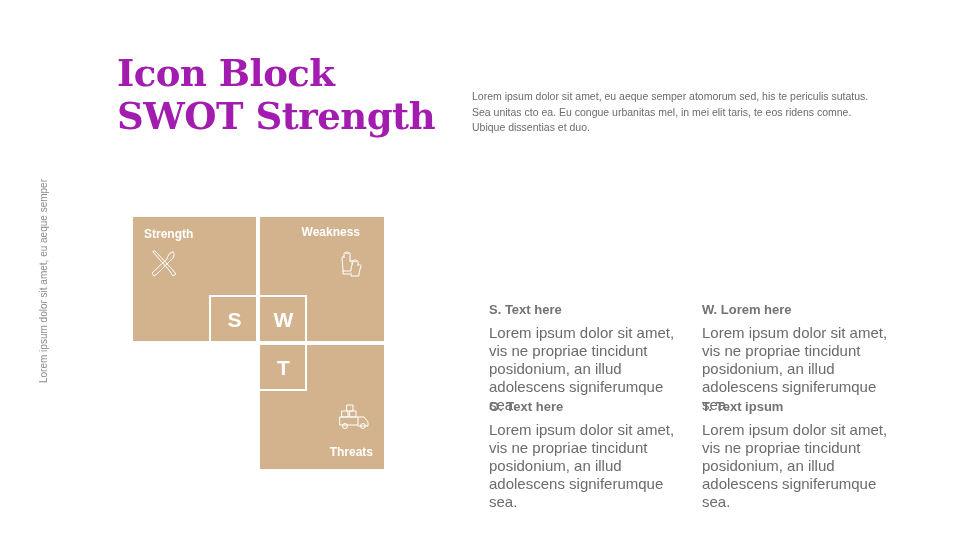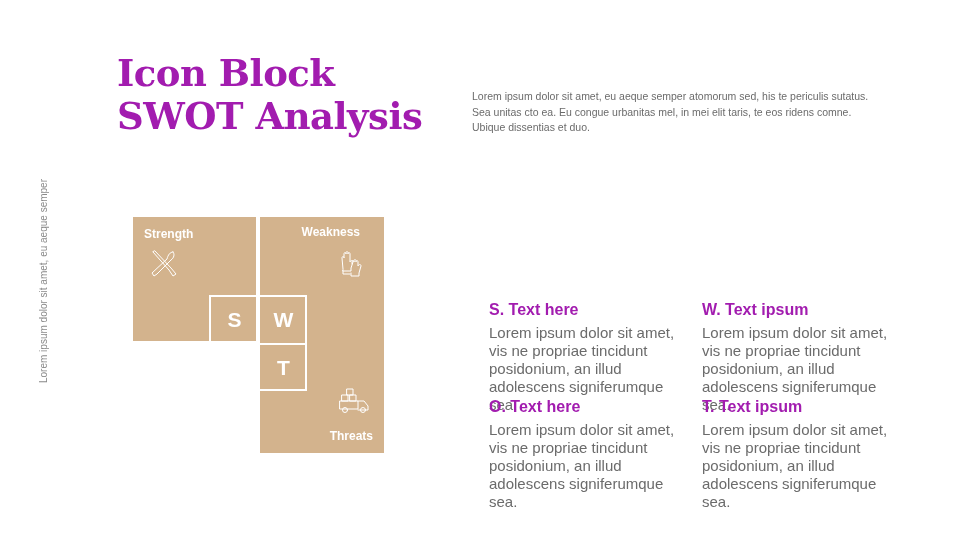--- a/index.html
+++ b/index.html
@@ -28,21 +28,21 @@
   .grid {
     position:absolute; left:133px; top:217px; width:294px; height:252px;
     background:#ffffff;
   }
   .cell {
     position:absolute; background:#d3b38d; color:#fff;
   }
   .cell.s { left:0; top:0; width:123px; height:124px; }
   .cell.w { left:127px; top:0; width:124px; height:124px; }
   .cell.o { left:0; top:128px; width:123px; height:124px; }
-  .cell.t { left:127px; top:112px; width:124px; height:124px; }
+  .cell.t { left:127px; top:128px; width:124px; height:124px; }
 
   .cell-label { position:absolute; font-weight:bold; font-size:12px; color:#fff; white-space:nowrap; }
   .s .cell-label { left:11px; top:10px; }
   .w .cell-label { right:24px; top:8px; }
   .o .cell-label { left:11px; bottom:10px; }
   .t .cell-label { right:11px; bottom:10px; }
 
   .icon { position:absolute; width:30px; height:30px; }
   .s .icon { left:16px; top:32px; }
   .w .icon { right:17px; top:32px; }
@@ -57,33 +57,33 @@
   .inner-h { position:absolute; top:46px; left:0; height:2px; width:100%; background:#fff; }
   .letter {
     position:absolute; width:47px; height:46px;
     display:flex; align-items:center; justify-content:center;
     font-weight:bold; font-size:21px; color:#fff;
   }
   .l-s { left:0; top:0; } .l-w { left:49px; top:0; }
   .l-o { left:0; top:48px; } .l-t { left:49px; top:48px; }
 
   .item { position:absolute; width:200px; }
-  .item h3 { font-size:16px; font-weight:bold; color:#a21caf; margin-bottom:7px; line-height:14px; }
+  .item h3 { font-size:13px; font-weight:bold; color:#737373; margin-bottom:7px; line-height:14px; }
   .item p { font-size:15px; line-height:18px; color:#6b6b6b; }
   .item.i-s { left:489px; top:303px; }
   .item.i-w { left:702px; top:303px; }
   .item.i-o { left:489px; top:400px; }
   .item.i-t { left:702px; top:400px; }
 </style>
 </head>
 <body>
 
 <div class="title">
   <div>Icon Block</div>
-  <div>SWOT Analysis</div>
+  <div>SWOT Strength</div>
 </div>
 
 <p class="intro">Lorem ipsum dolor sit amet, eu aeque semper atomorum sed, his te periculis sutatus. Sea unitas cto ea. Eu congue urbanitas mel, in mei elit taris, te eos ridens comne. Ubique dissentias et duo.</p>
 
 <div class="side-text">Lorem ipsum dolor sit amet, eu aeque semper</div>
 
 <div class="grid">
   <div class="cell s">
     <span class="cell-label">Strength</span>
     <svg class="icon" viewBox="0 0 30 30" fill="none" stroke="#fff" stroke-width="1" stroke-linecap="round" stroke-linejoin="round">
@@ -120,21 +120,21 @@
     <div class="letter l-o">O</div>
     <div class="letter l-t">T</div>
   </div>
 </div>
 
 <div class="item i-s">
   <h3>S. Text here</h3>
   <p>Lorem ipsum dolor sit amet, vis ne propriae tincidunt posidonium, an illud adolescens signiferumque sea.</p>
 </div>
 <div class="item i-w">
-  <h3>W. Text ipsum</h3>
+  <h3>W. Lorem here</h3>
   <p>Lorem ipsum dolor sit amet, vis ne propriae tincidunt posidonium, an illud adolescens signiferumque sea.</p>
 </div>
 <div class="item i-o">
   <h3>O. Text here</h3>
   <p>Lorem ipsum dolor sit amet, vis ne propriae tincidunt posidonium, an illud adolescens signiferumque sea.</p>
 </div>
 <div class="item i-t">
   <h3>T. Text ipsum</h3>
   <p>Lorem ipsum dolor sit amet, vis ne propriae tincidunt posidonium, an illud adolescens signiferumque sea.</p>
 </div>

